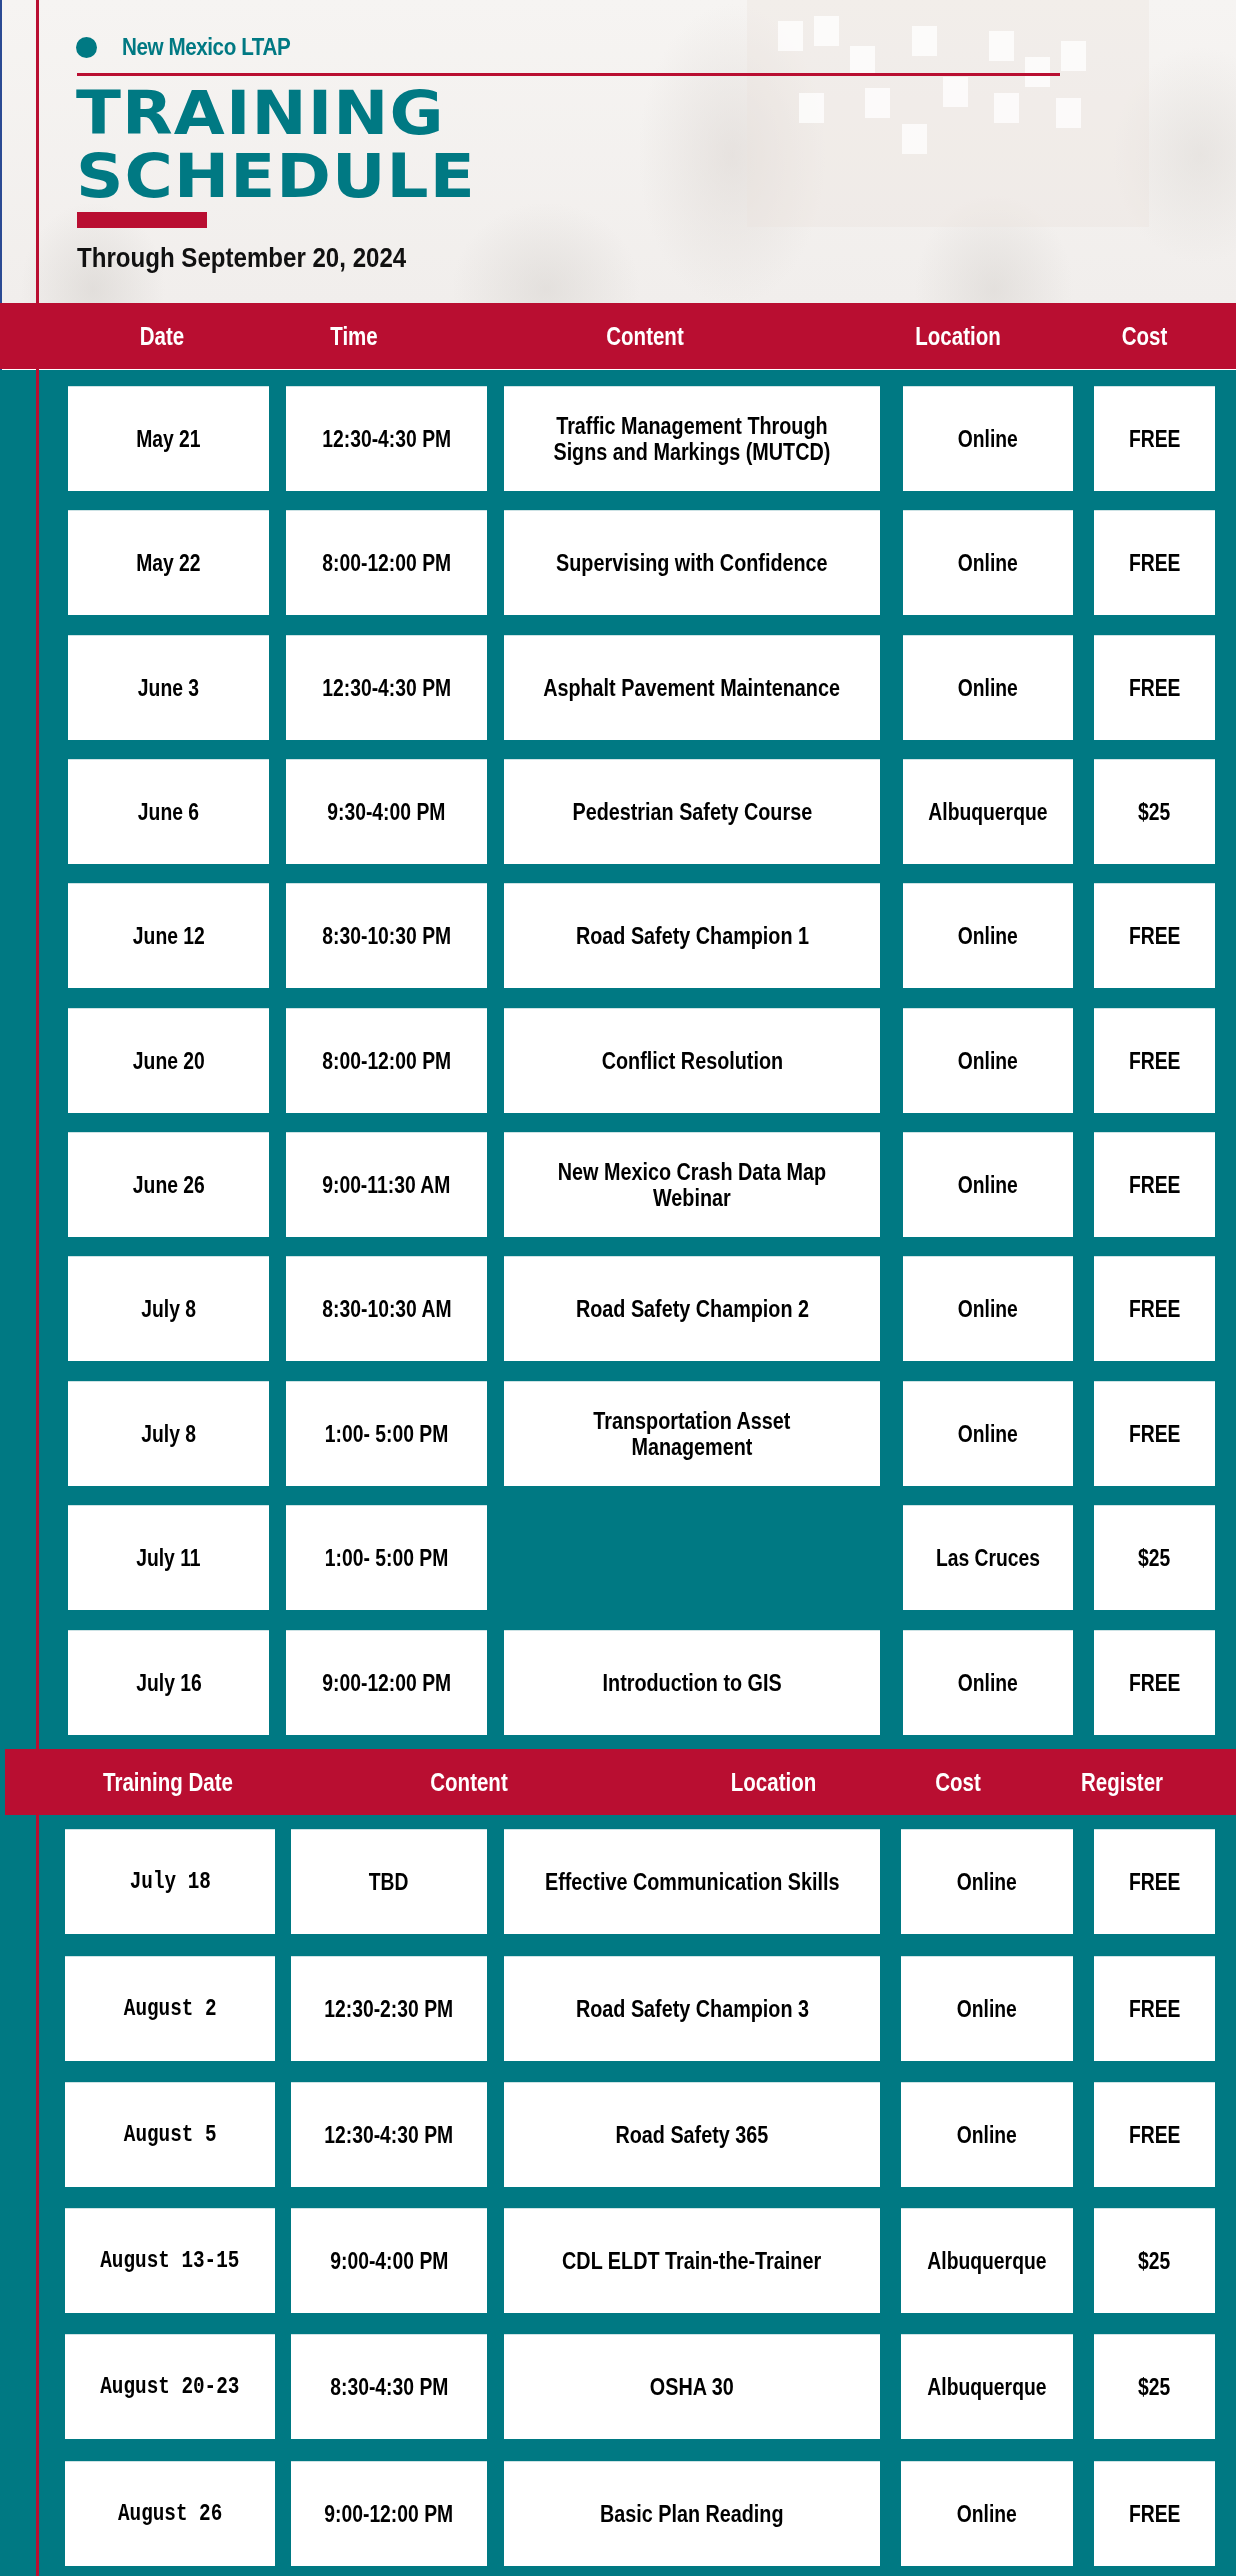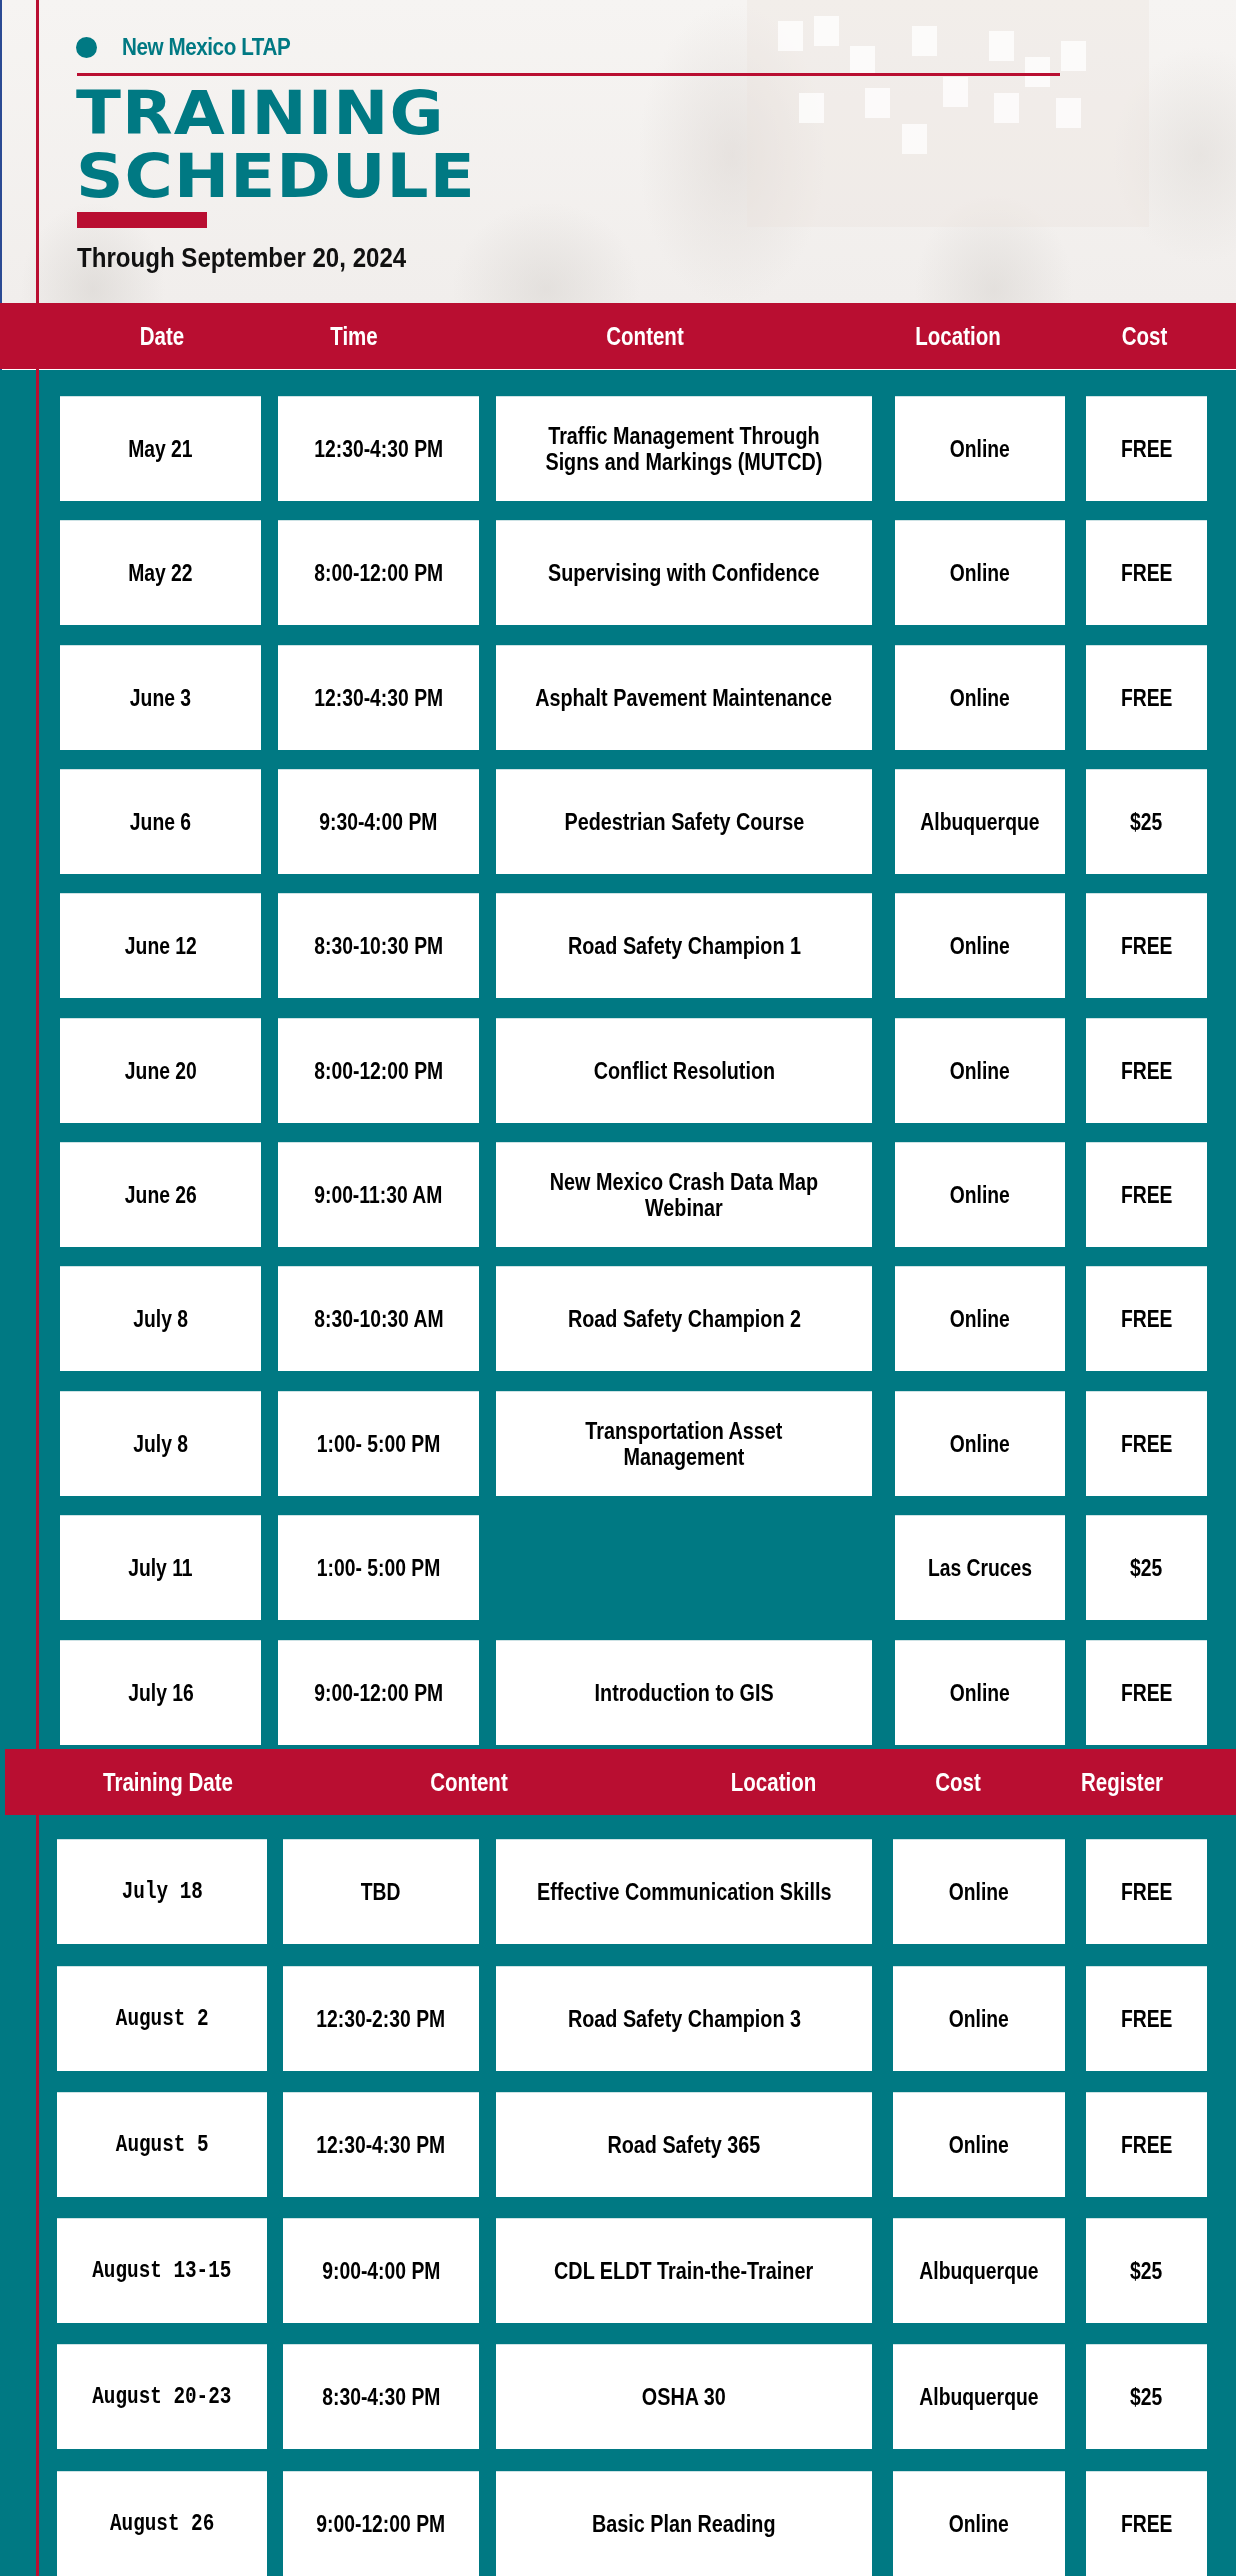--- a/index.html
+++ b/index.html
@@ -55,21 +55,21 @@
   .thead-1 { top: 303px; height: 66px; }
   .thead-2 { top: 1749px; height: 66px; left: 4.6px; width: 1232px; }
   .thead span {
     position: absolute; top: 18.5px; line-height: 29px; white-space: nowrap;
     transform: scaleX(0.82); transform-origin: center center; text-align: center;
   }
 
   
   .teal-body { position: absolute; left: 0; top: 370px; width: 1236px; height: 3002px; background: #007983; }
 
-  .row { position: absolute; left: 0; width: 1080px; height: 105px; margin-top: 10px; }
+  .row { position: absolute; left: 8px; width: 1080px; height: 105px; }
   .cell {
     position: absolute; top: 0; height: 105px; background: #ffffff;
     display: flex; align-items: center; justify-content: center; text-align: center;
     color: #000; font-weight: bold; font-size: 23px; line-height: 26px; padding: 0 3.1px;
     border-top: 1px solid #cde3e5;
   }
   .cell .txt { display: block; transform: scaleX(0.84); transform-origin: center center; }
   .cell.content .txt { transform: scaleX(0.86); }
   .t1 .c-date { left: 60px; width: 201px; }
   .t1 .c-time { left: 278px; width: 201px; }

